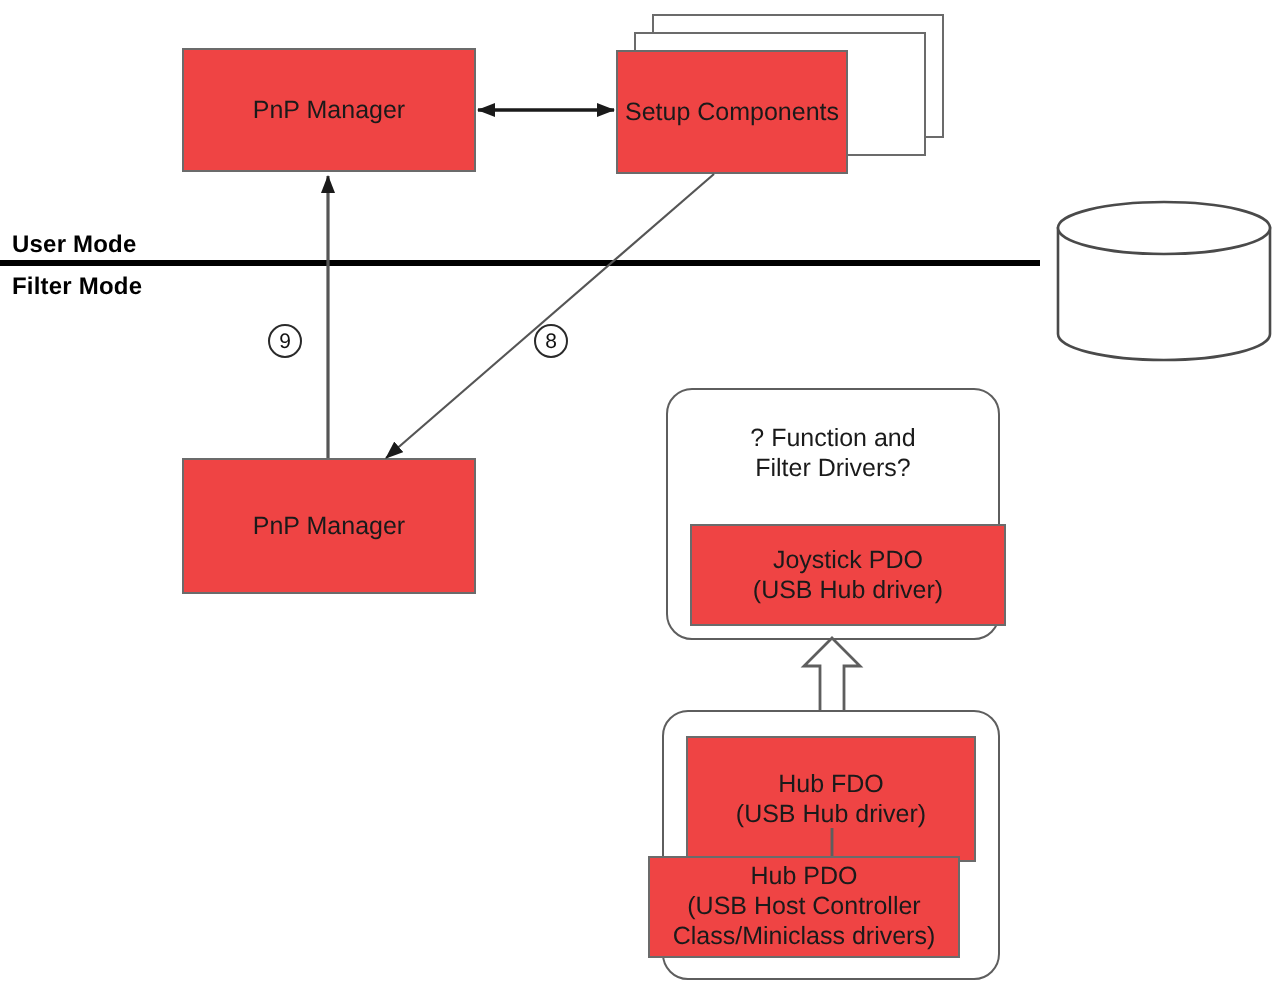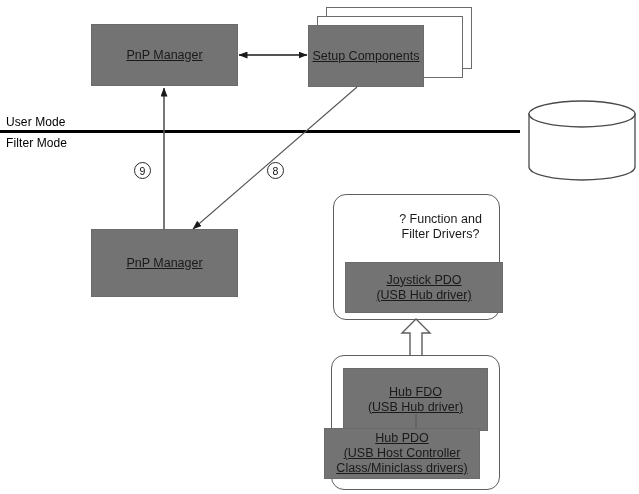--- a/index.html
+++ b/index.html
@@ -11,64 +11,62 @@
     position: relative;
     width: 639px;
     height: 494px;
     background: #ffffff;
     font-family: "Liberation Sans", sans-serif;
     overflow: hidden;
   }
   .box {
     position: absolute;
     border: 1px solid #6b6b6b;
-    background: #737373;
+    background: #ef4444;
     box-sizing: border-box;
     display: flex;
     align-items: center;
     justify-content: center;
     text-align: center;
     color: #1a1a1a;
     font-size: 12.5px;
     line-height: 15px;
-    text-decoration: underline;
   }
   .stack-back {
     position: absolute;
     border: 1px solid #6b6b6b;
     background: #ffffff;
     box-sizing: border-box;
   }
   .rounded {
     position: absolute;
     border: 1.6px solid #5e5e5e;
     border-radius: 13px;
     background: #ffffff;
     box-sizing: border-box;
   }
   .label-strong {
     position: absolute;
-    font-weight: normal;
+    font-weight: bold;
     font-size: 12px;
     color: #000000;
     letter-spacing: 0.1px;
     white-space: nowrap;
   }
   .divider {
     position: absolute;
     background: #000000;
   }
   .plain-text {
     position: absolute;
     text-align: center;
     color: #1a1a1a;
     font-size: 12.5px;
     line-height: 15px;
     white-space: pre-line;
-    margin-left: 24px;
   }
   .circle-num {
     position: absolute;
     width: 17px;
     height: 17px;
     border: 1px solid #2a2a2a;
     border-radius: 50%;
     display: flex;
     align-items: center;
     justify-content: center;

